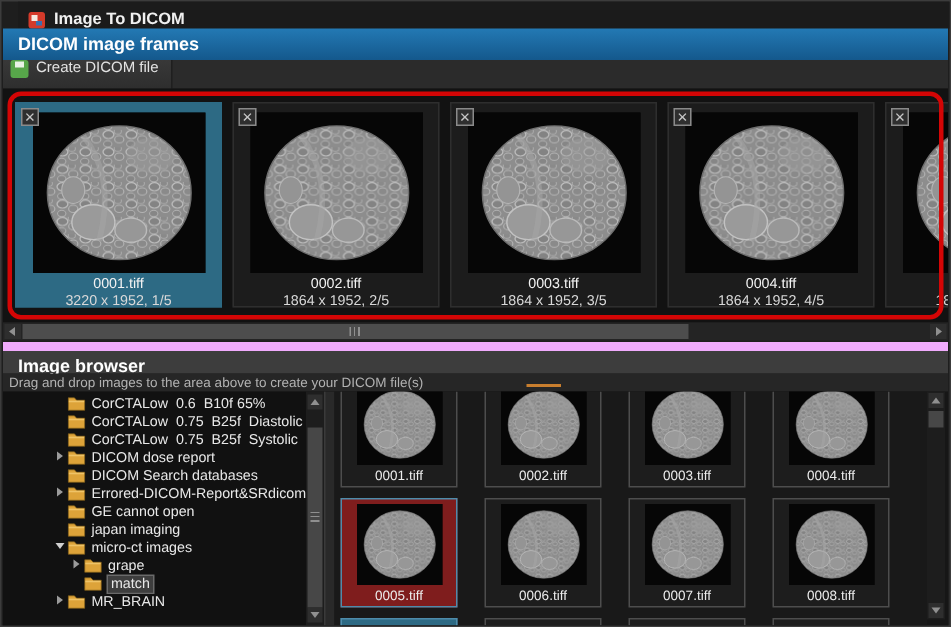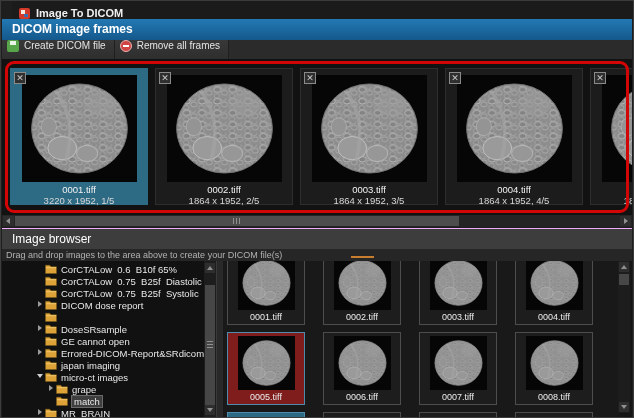--- a/index.html
+++ b/index.html
@@ -58,22 +58,22 @@
   .hs-left { left:1px; } .hs-right { right:1px; }
   .tri { position:absolute; width:0; height:0; }
   .tri-left { left:3px; top:2px; border-top:3px solid transparent; border-bottom:3px solid transparent; border-right:4px solid #909090; }
   .tri-right { left:4px; top:2px; border-top:3px solid transparent; border-bottom:3px solid transparent; border-left:4px solid #909090; }
   .hs-thumb { position:absolute; left:13px; top:1px; width:444px; height:10px; background:#4d4d4d; }
   .hs-thumb::after { content:""; position:absolute; left:50%; top:2px; width:8px; height:6px; margin-left:-4px;
                      background:repeating-linear-gradient(90deg,#8f8f8f 0 1px,transparent 1px 3px); }
 
   
   .hdr-gray { position:absolute; left:1px; right:1px; top:227px; height:21px; background:#3d3d3d;
-              color:#fff; font-size:12px; font-weight:normal; line-height:21px; padding-left:10px;
-              border-top:1px solid #f0abfc; }
+              color:#fff; font-size:12px; font-weight:bold; line-height:21px; padding-left:10px;
+              border-top:6px solid #f0abfc; }
   .hint { position:absolute; left:1px; right:1px; top:248px; height:12px; background:#262626;
           color:#b2b2b2; font-size:9px; line-height:12px; padding-left:4px; }
 
   .orange-dash { position:absolute; left:350px; top:255px; width:23px; height:2px; background:#c87e2e; z-index:6; }
 
   
   .browser-body { position:absolute; left:1px; right:1px; top:260px; bottom:0; background:#161616; overflow:hidden; }
 
   
   .tree { position:absolute; left:0; top:0; width:202px; bottom:0; background:#111; overflow:hidden; }
@@ -159,24 +159,20 @@
     <span class="title-text">Image To DICOM</span>
   </div>
 
   <div class="hdr-blue">DICOM image frames</div>
 
   <div class="toolbar">
     <div class="tbtn">
       <span class="ic-save"></span>
       <span>Create DICOM file</span>
     </div>
-    <div class="tbtn">
-      <span class="ic-remove"></span>
-      <span>Remove all frames</span>
-    </div>
   </div>
 
   <div class="frames-panel">
     <div class="red-outline"></div>
     <div class="frames-row" id="frames-row">
         <div class="fcell selected">
     <div class="fclose">✕</div>
     <div class="fimg">
       <svg viewBox="0 0 120 120" preserveAspectRatio="none">
               <use href="#ct-thumb"></use>
@@ -280,47 +276,39 @@
     </span>
     <span class="tlabel">DICOM dose report</span>
   </div>
         <div class="trow">
     <span class="arr"></span>
     <span class="fold">
       <svg viewBox="0 0 12 10">
               <use href="#folder-ic"></use>
             </svg>
     </span>
+    <span class="tlabel">DICOM Search databases</span>
   </div>
         <div class="trow arrow-collapsed">
     <span class="arr"></span>
     <span class="fold">
       <svg viewBox="0 0 12 10">
               <use href="#folder-ic"></use>
             </svg>
     </span>
-    <span class="tlabel">DoseSRsample</span>
+    <span class="tlabel">Errored-DICOM-Report&amp;SRdicom</span>
   </div>
         <div class="trow">
     <span class="arr"></span>
     <span class="fold">
       <svg viewBox="0 0 12 10">
               <use href="#folder-ic"></use>
             </svg>
     </span>
     <span class="tlabel">GE cannot open</span>
-  </div>
-        <div class="trow arrow-collapsed">
-    <span class="arr"></span>
-    <span class="fold">
-      <svg viewBox="0 0 12 10">
-              <use href="#folder-ic"></use>
-            </svg>
-    </span>
-    <span class="tlabel">Errored-DICOM-Report&amp;SRdicom</span>
   </div>
         <div class="trow">
     <span class="arr"></span>
     <span class="fold">
       <svg viewBox="0 0 12 10">
               <use href="#folder-ic"></use>
             </svg>
     </span>
     <span class="tlabel">japan imaging</span>
   </div>

